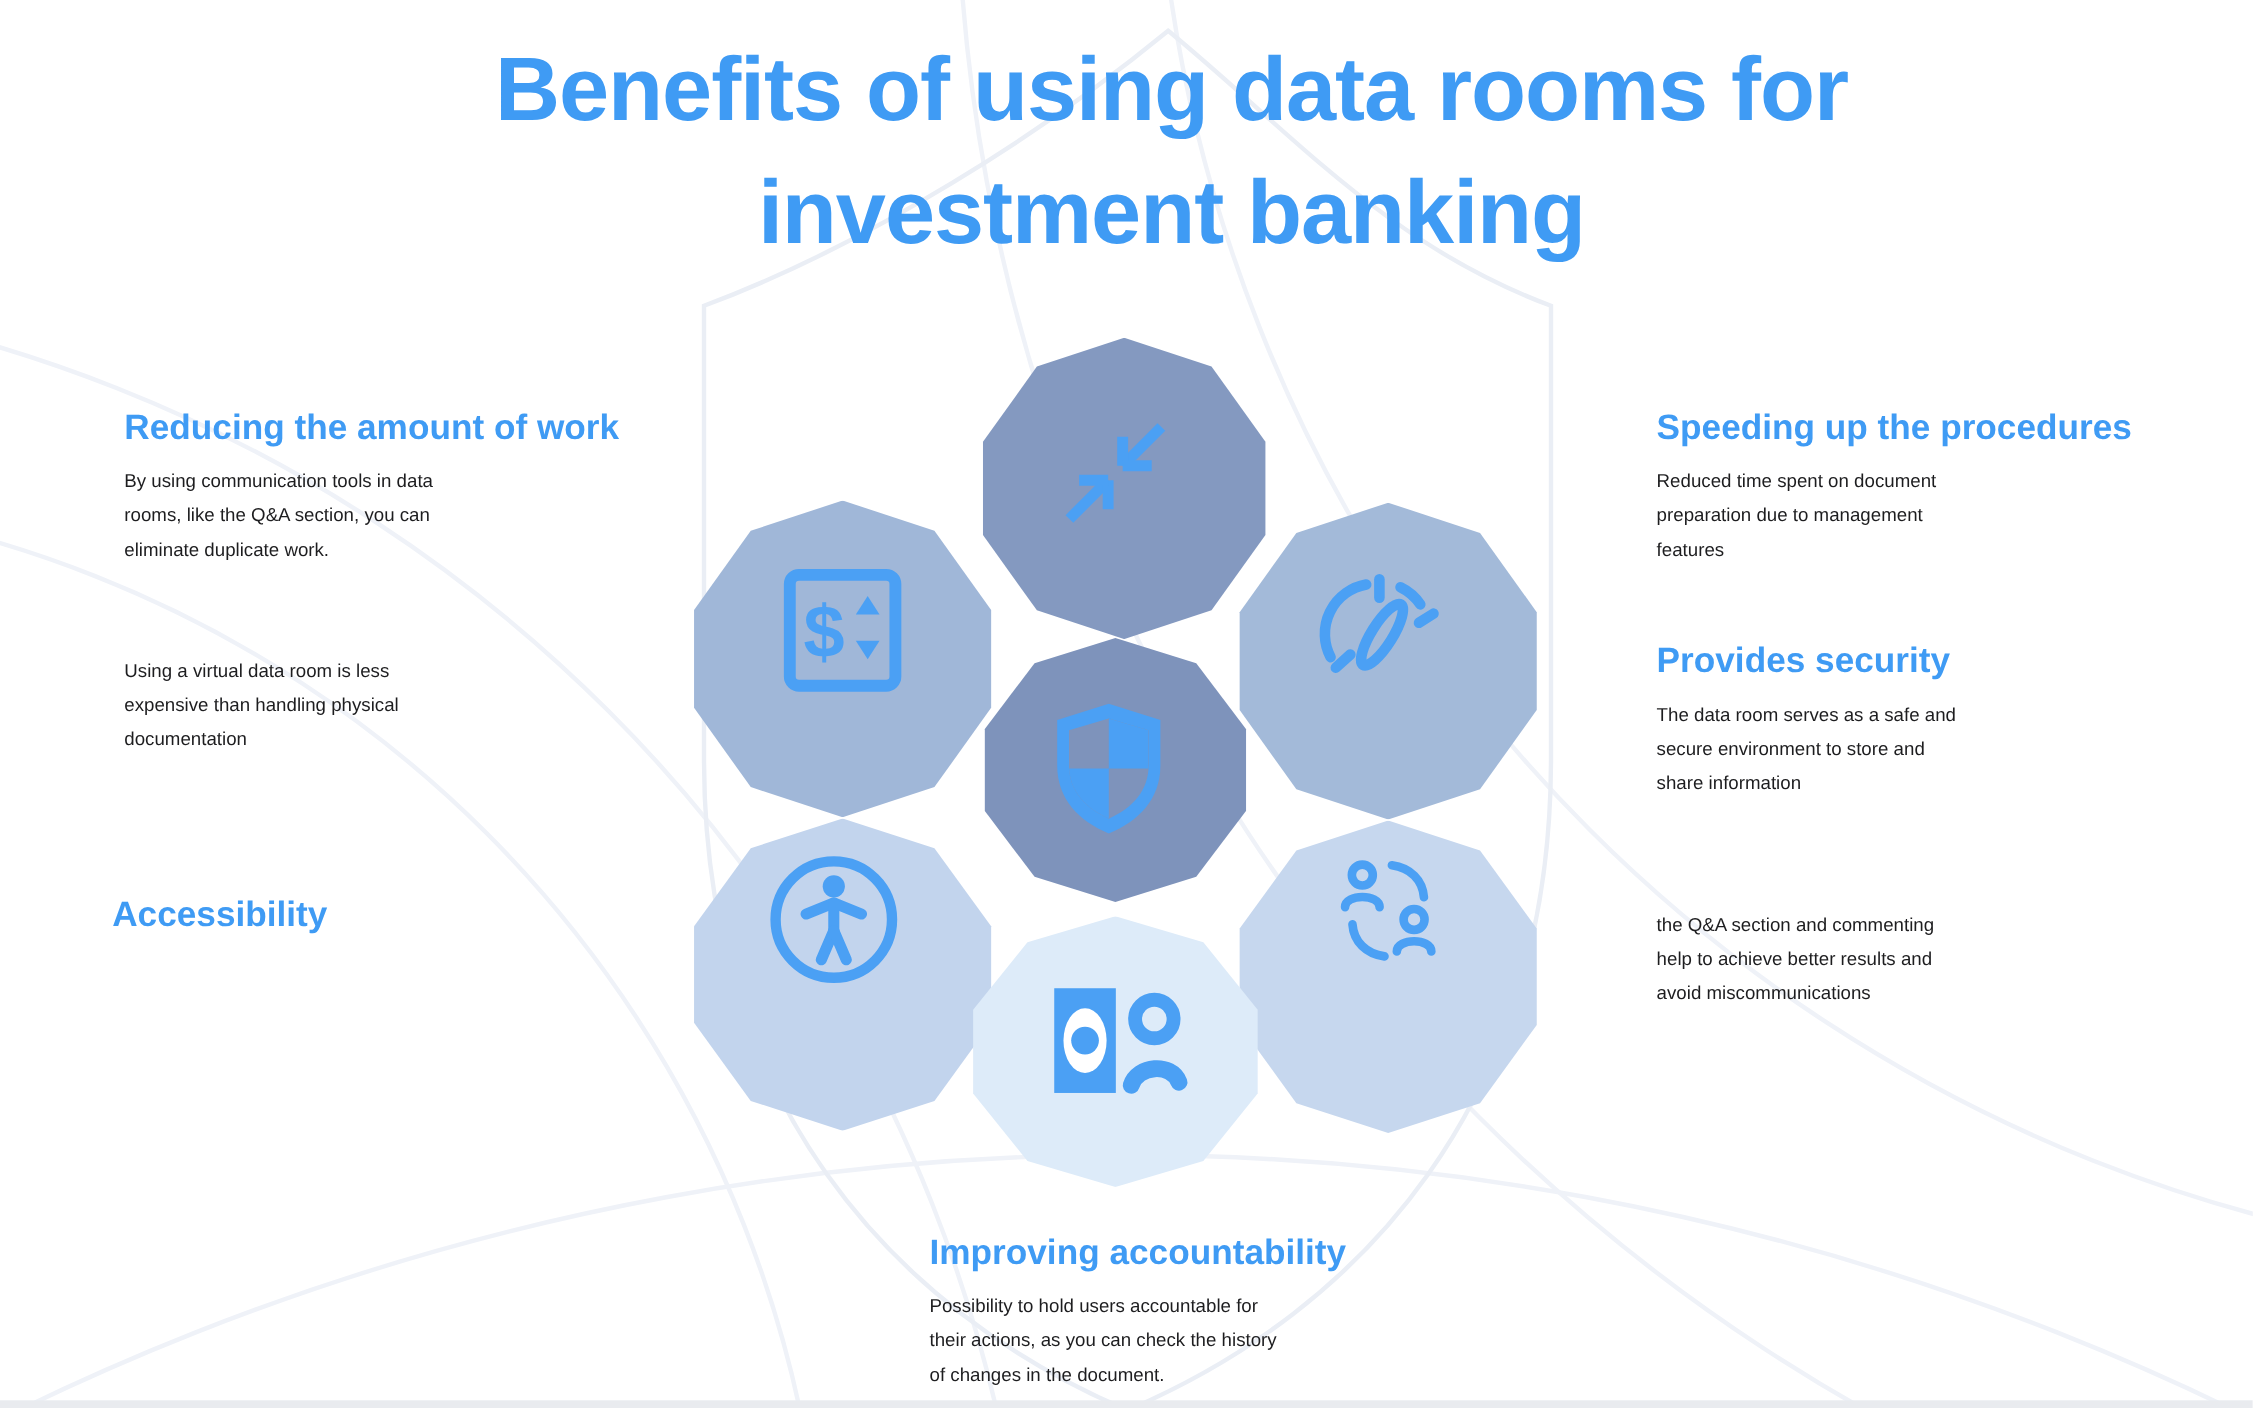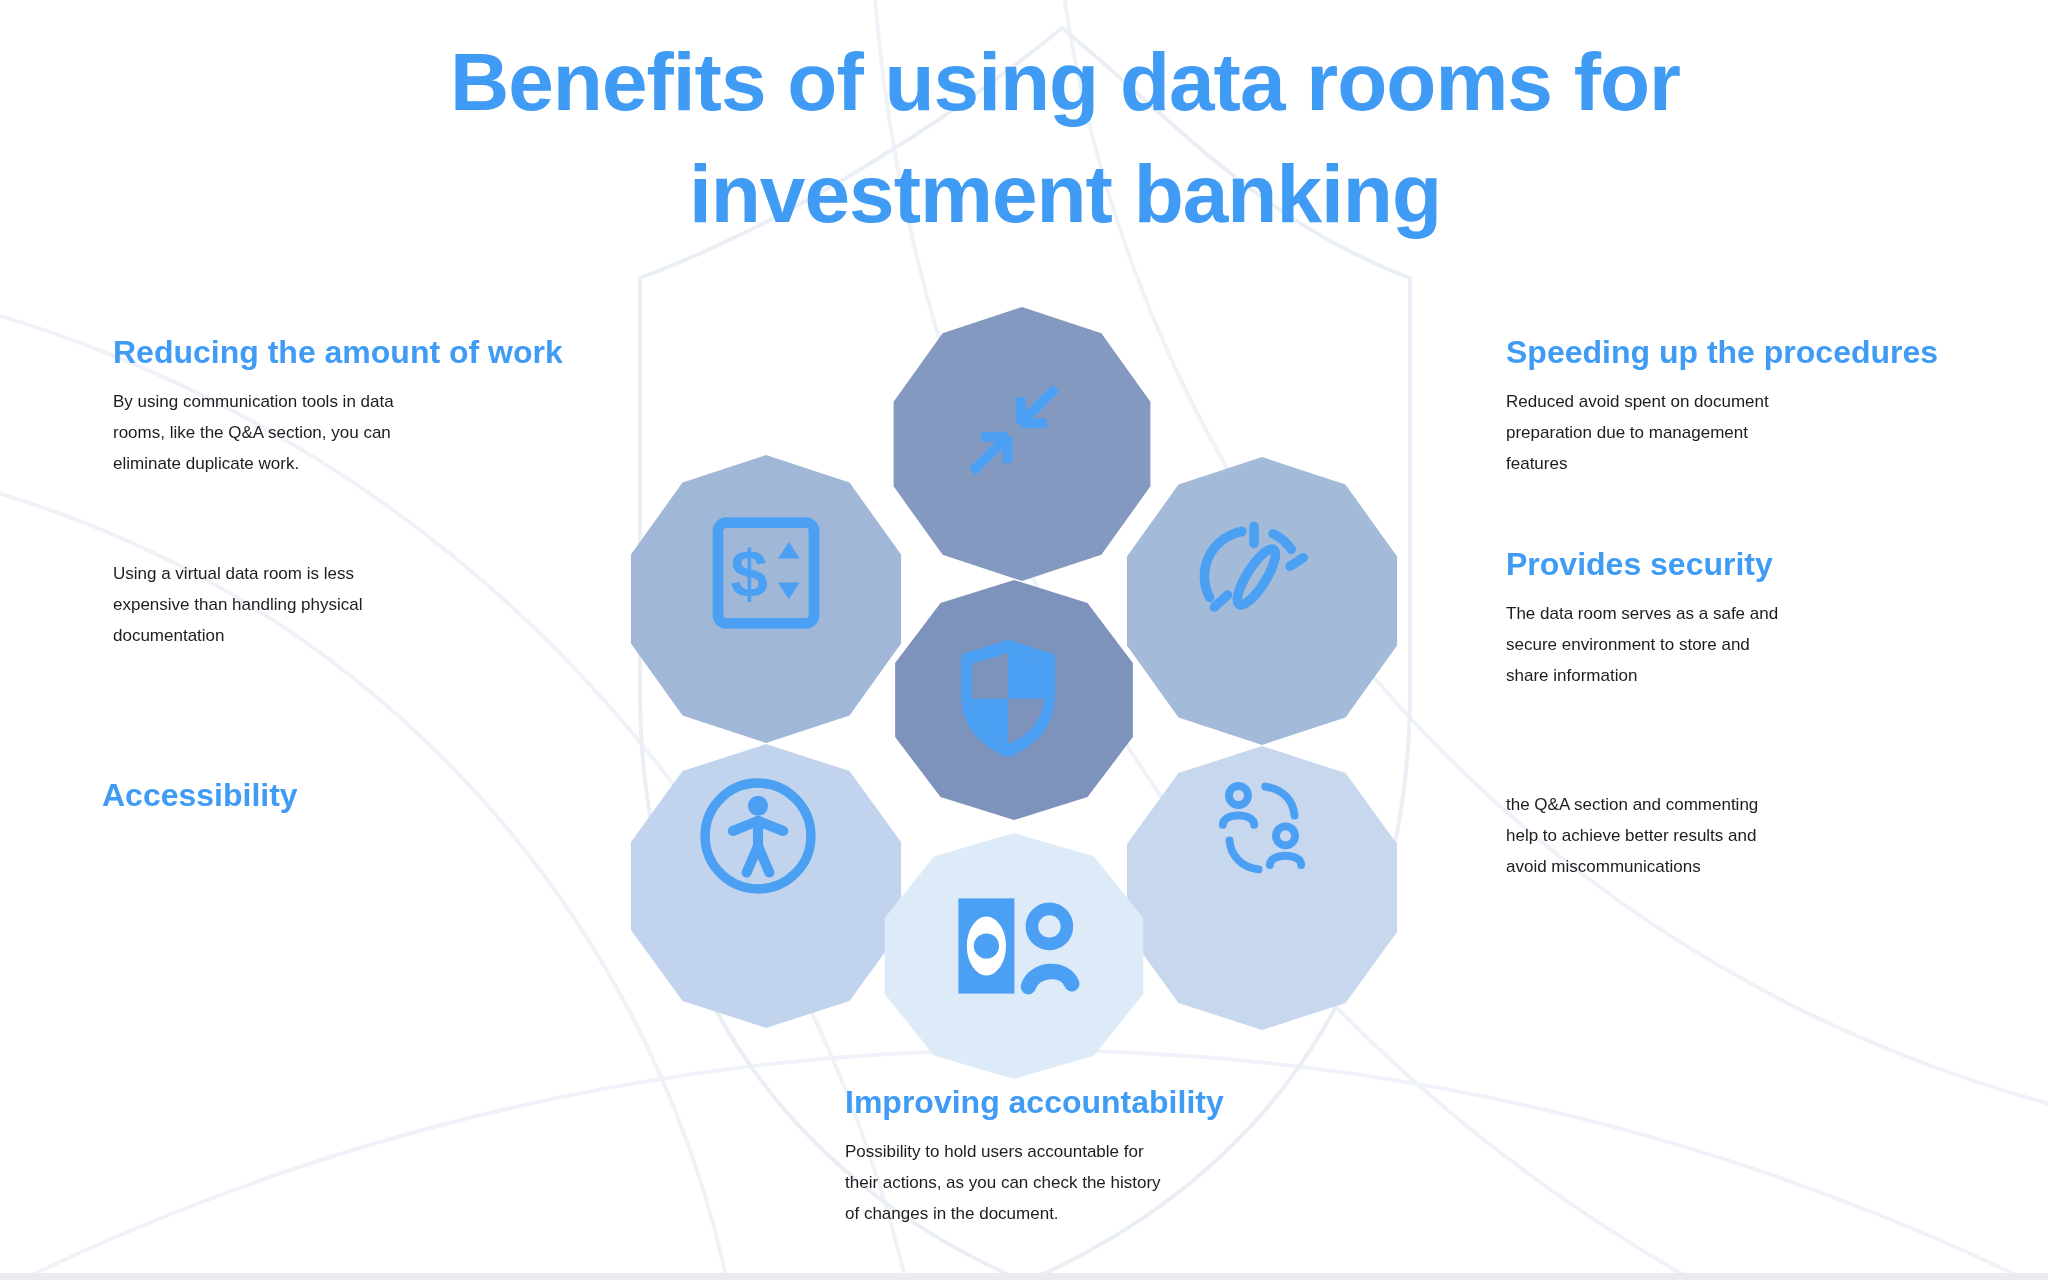--- a/index.html
+++ b/index.html
@@ -14,21 +14,21 @@
 
   
   .title{
     position:absolute;left:0;top:26px;width:2130px;
     text-align:center;
     font-size:82px;font-weight:bold;line-height:112px;letter-spacing:-1px;
     color:var(--accent,#3F9BF4);
   }
 
   
-  .benefit{position:absolute;}
+  .benefit{position:absolute;margin-top:36px;}
   .benefit h2{
     margin:0;font-size:32px;line-height:40px;font-weight:bold;
     color:var(--accent,#3F9BF4);
   }
   .benefit p{
     margin:14px 0 0 0;font-size:17px;line-height:31px;color:#1d1d1f;
     white-space:pre-line;
   }
   .b0{left:113px;top:332px;width:560px;}
   .b1{left:113px;top:544px;width:560px;}
@@ -100,21 +100,21 @@
   <p>Using a virtual data room is less
 expensive than handling physical
 documentation</p>
 </div>
 <div class="benefit b2">
   <h2>Accessibility</h2>
 </div>
 
 <div class="benefit b3">
   <h2>Speeding up the procedures</h2>
-  <p>Reduced avoid spent on document
+  <p>Reduced time spent on document
 preparation due to management
 features</p>
 </div>
 <div class="benefit b4">
   <h2>Provides security</h2>
   <p>The data room serves as a safe and
 secure environment to store and
 share information</p>
 </div>
 <div class="benefit b5">

